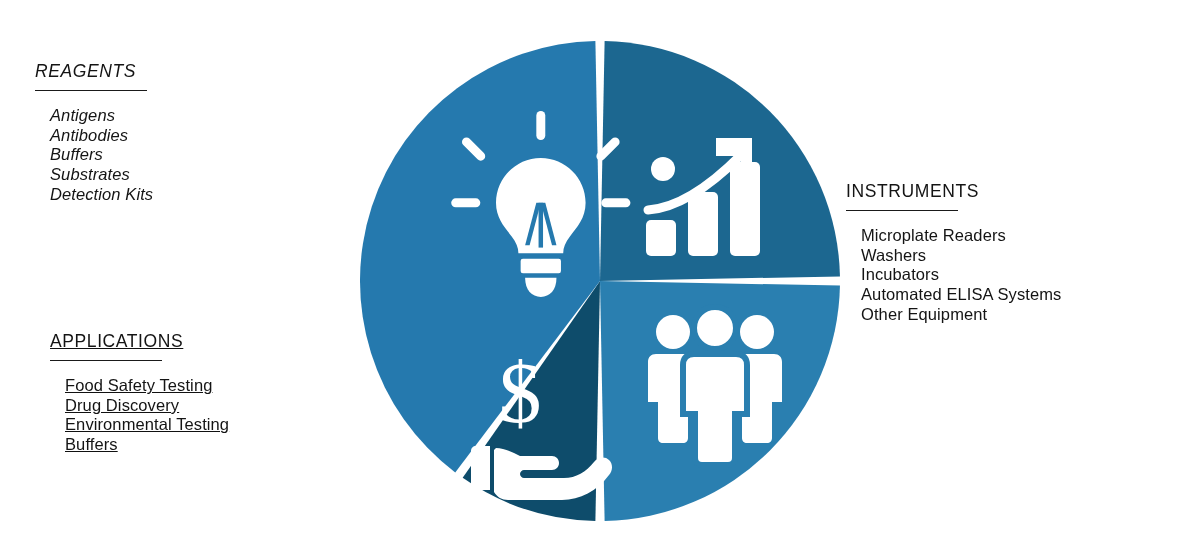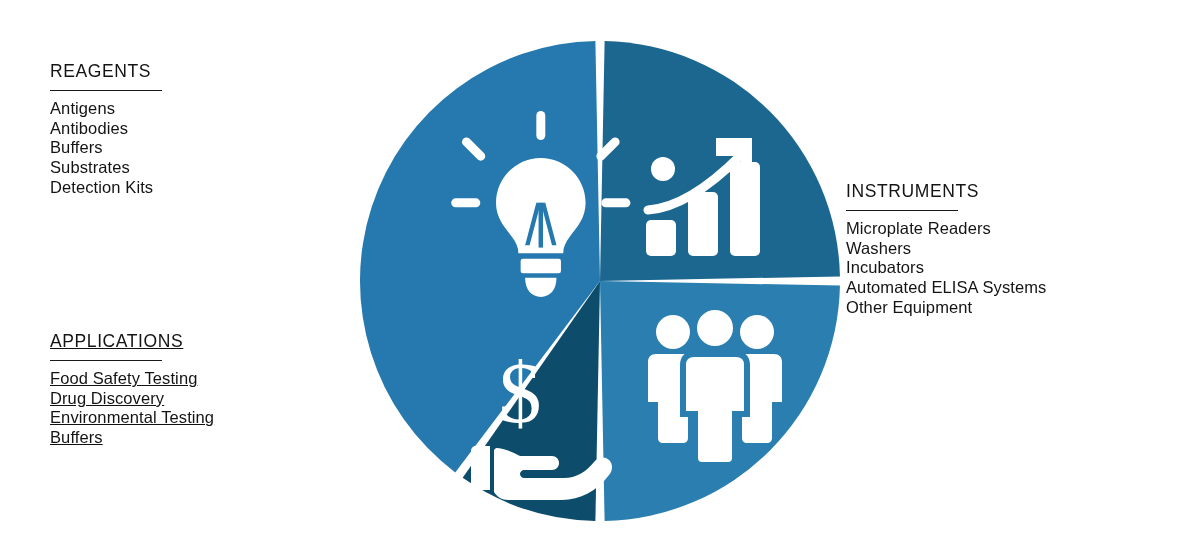--- a/index.html
+++ b/index.html
@@ -36,32 +36,32 @@
     line-height: 1.1;
   }
   .block-rule {
     width: 112px;
     height: 0;
     border-top: 1.6px solid #1a1a1a;
     margin: 9px 0 8px 0;
   }
   .block-list {
     list-style: none;
-    margin: 0;
+    margin: 15px;
     padding: 0;
   }
   .block-list li {
     font-size: 16.5px;
     line-height: 19.6px;
     color: #141414;
     white-space: nowrap;
     letter-spacing: 0.1px;
   }
 
-  #block-reagents     { left: 50px;  top: 62px;  }
+  #block-reagents     { left: 35px;  top: 62px; font-style: italic;  }
   #block-applications { left: 50px;  top: 332px; text-decoration: underline; }
   #block-instruments  { left: 846px; top: 182px; }
 
   
   .pie-wrap {
     position: absolute;
     left: 350px;
     top: 30px;
     width: 500px;
     height: 505px;

